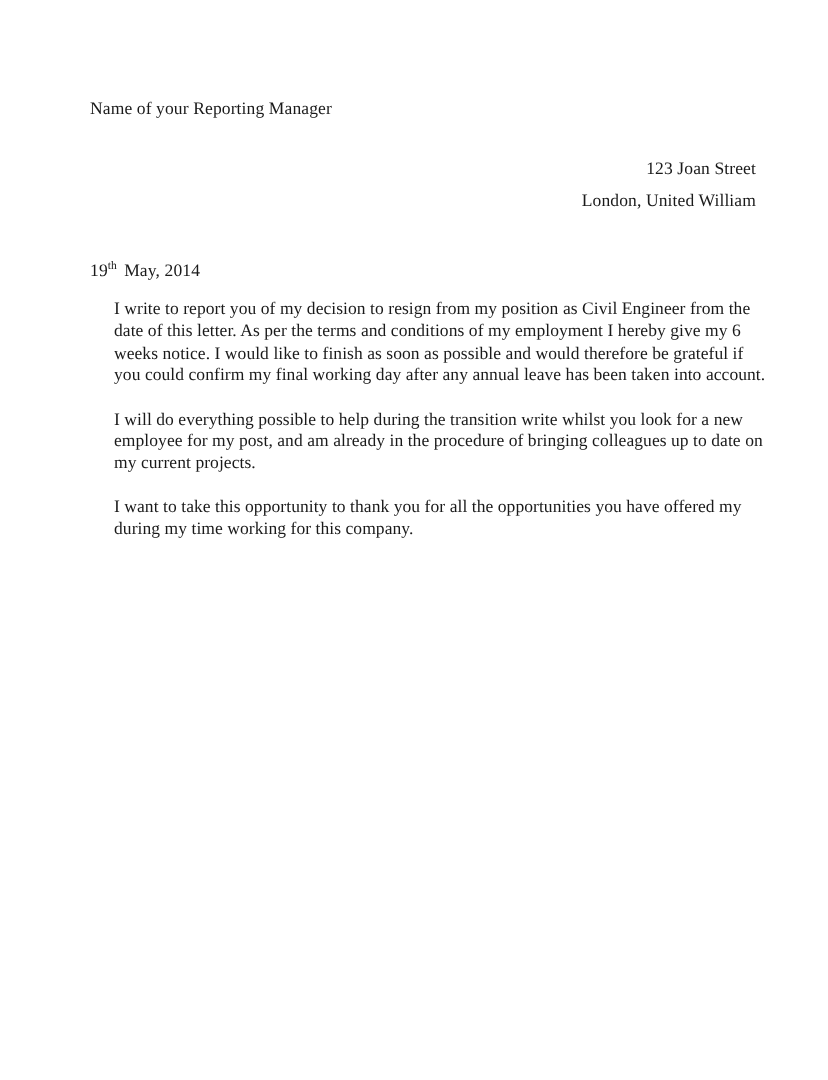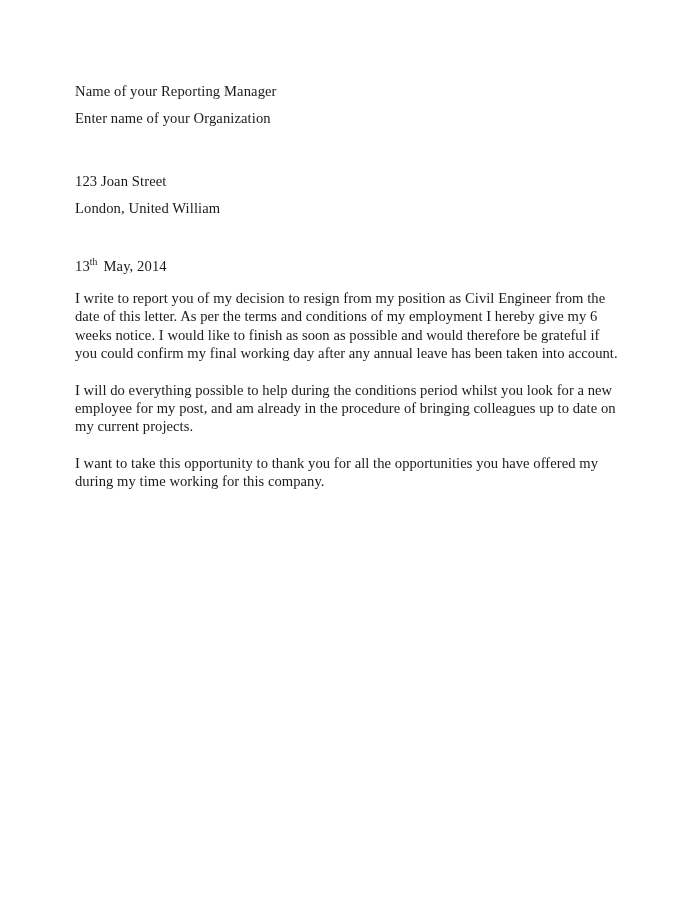--- a/index.html
+++ b/index.html
@@ -30,21 +30,22 @@
   }
   .addressee-line {
     font-size: 14.6px;
     line-height: 27px;
     letter-spacing: 0.1px;
     white-space: nowrap;
   }
 
   
   .address-block {
-    margin-top: 36px;
+    margin-top: 23px;
+    text-align: right;
   }
   .address-line {
     font-size: 14.6px;
     line-height: 27px;
     letter-spacing: 0.1px;
     white-space: nowrap;
   }
 
   
   .date-block {
@@ -71,20 +72,21 @@
     line-height: 27px;
     letter-spacing: 0.1px;
     margin-top: 1px;
     white-space: nowrap;
   }
 
   
   .body-block {
     margin-top: 9px;
     width: 545px;
+    margin-left: 20px;
   }
   .para {
     font-size: 14.6px;
     line-height: 18.4px;
     letter-spacing: 0.05px;
     margin: 0 0 18px 0;
     text-align: left;
   }
 
   
@@ -98,35 +100,34 @@
     white-space: nowrap;
   }
 </style>
 </head>
 <body>
 
 <div class="page">
 
   <div class="addressee-block">
     <div class="addressee-line">Name of your Reporting Manager</div>
-    <div class="addressee-line">Enter name of your Organization</div>
   </div>
 
   <div class="address-block">
     <div class="address-line">123 Joan Street</div>
     <div class="address-line">London, United William</div>
   </div>
 
   <div class="date-block">
-    <div class="date-line"><span>13</span><sup>th</sup><span class="date-spacer"></span><span>May, 2014</span></div>
+    <div class="date-line"><span>19</span><sup>th</sup><span class="date-spacer"></span><span>May, 2014</span></div>
   </div>
 
 
   <div class="body-block">
     <p class="para">I write to report you of my decision to resign from my position as Civil Engineer from the date of this letter. As per the terms and conditions of my employment I hereby give my 6 weeks notice. I would like to finish as soon as possible and would therefore be grateful if you could confirm my final working day after any annual leave has been taken into account.</p>
-    <p class="para">I will do everything possible to help during the conditions period whilst you look for a new employee for my post, and am already in the procedure of bringing colleagues up to date on my current projects.</p>
+    <p class="para">I will do everything possible to help during the transition write whilst you look for a new employee for my post, and am already in the procedure of bringing colleagues up to date on my current projects.</p>
     <p class="para">I want to take this opportunity to thank you for all the opportunities you have offered my during my time working for this company.</p>
   </div>
 
   <div class="closing-block">
   </div>
 
 </div>
 
 </body></html>

